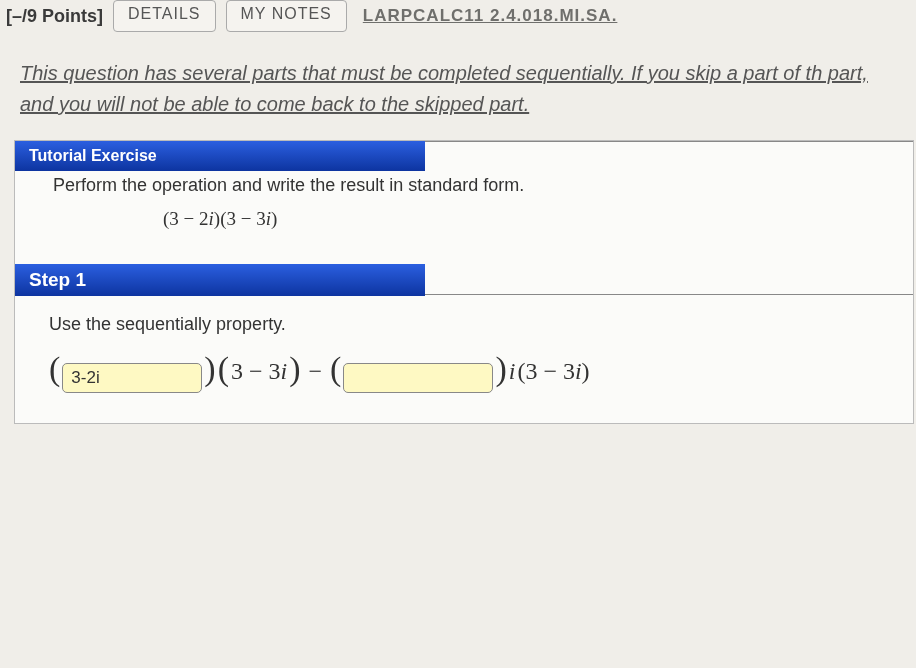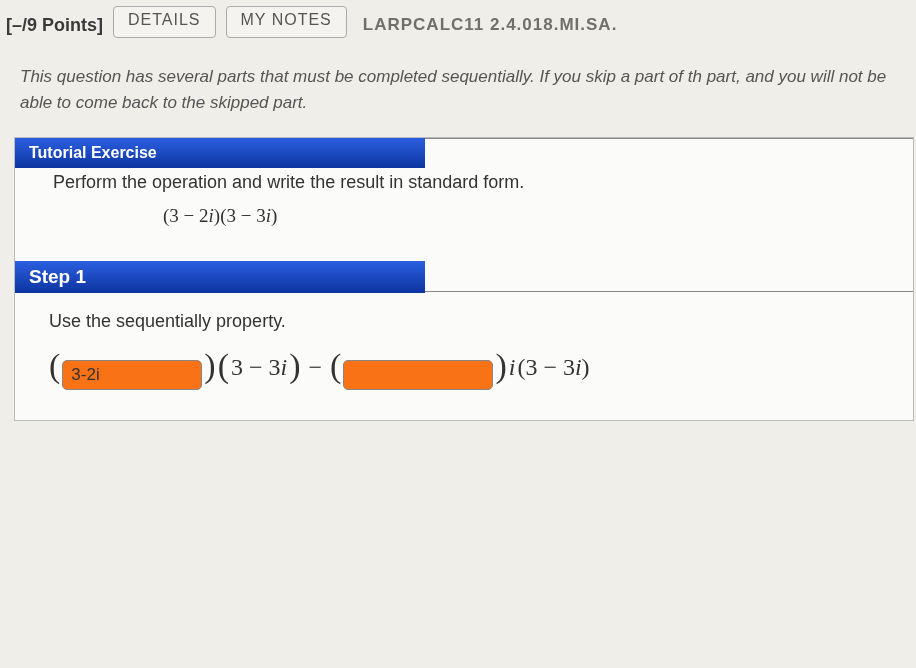--- a/index.html
+++ b/index.html
@@ -6,23 +6,22 @@
   body {
     font-family: "Helvetica Neue", Arial, sans-serif;
     background: #f0eee9;
     width: 916px;
     height: 668px;
     overflow: hidden;
     color: #333;
   }
   .top-row {
     display: flex;
-    align-items: center;
     gap: 10px;
-    padding: 12px 0 8px 6px;
+    padding: 6px 0 8px 6px;
   }
   .points {
     font-weight: bold;
     font-size: 18px;
     color: #3a3a3a;
   }
   .top-btn {
     border: 1px solid #aaa;
     border-radius: 4px;
     padding: 4px 14px 8px 14px;
@@ -32,27 +31,29 @@
     background: #f5f3ef;
     cursor: pointer;
     margin-top:-6px;
   }
   .ref {
     font-size: 17px;
     font-weight: bold;
     letter-spacing: 1px;
     color: #6f6f6c;
     margin-left: 6px;
+    text-decoration: underline;
   }
   .instructions {
     font-style: italic;
     color: #555;
-    font-size: 17px;
+    font-size: 20px;
     line-height: 1.55;
     padding: 18px 10px 20px 20px;
+    text-decoration: underline;
   }
   .main-box {
     border: 1px solid #bbb;
     background: #fbfbf9;
     margin: 0 0 0 14px;
     width: 900px;
   }
   .banner-row {
     display: flex;
     align-items: flex-start;
@@ -100,21 +101,21 @@
     align-items:center;
     font-family: "Times New Roman", serif;
     font-size: 24px;
     margin-top: 14px;
     gap: 2px;
   }
   .paren { font-size: 34px; position: relative; top:-2px; font-family:"Times New Roman",serif; }
   .blank {
     border: 1px solid #888;
     border-radius: 5px;
-    background:#f97316;
+    background:#fef9c3;
     height: 30px;
     font-size: 17px;
     padding: 2px 8px;
     font-family: Arial, sans-serif;
     color:#333;
     margin-top:14px;
   }
   .blank.filled { width: 140px; }
   .blank.empty { width: 150px; }
   .ital { font-style: italic; }

